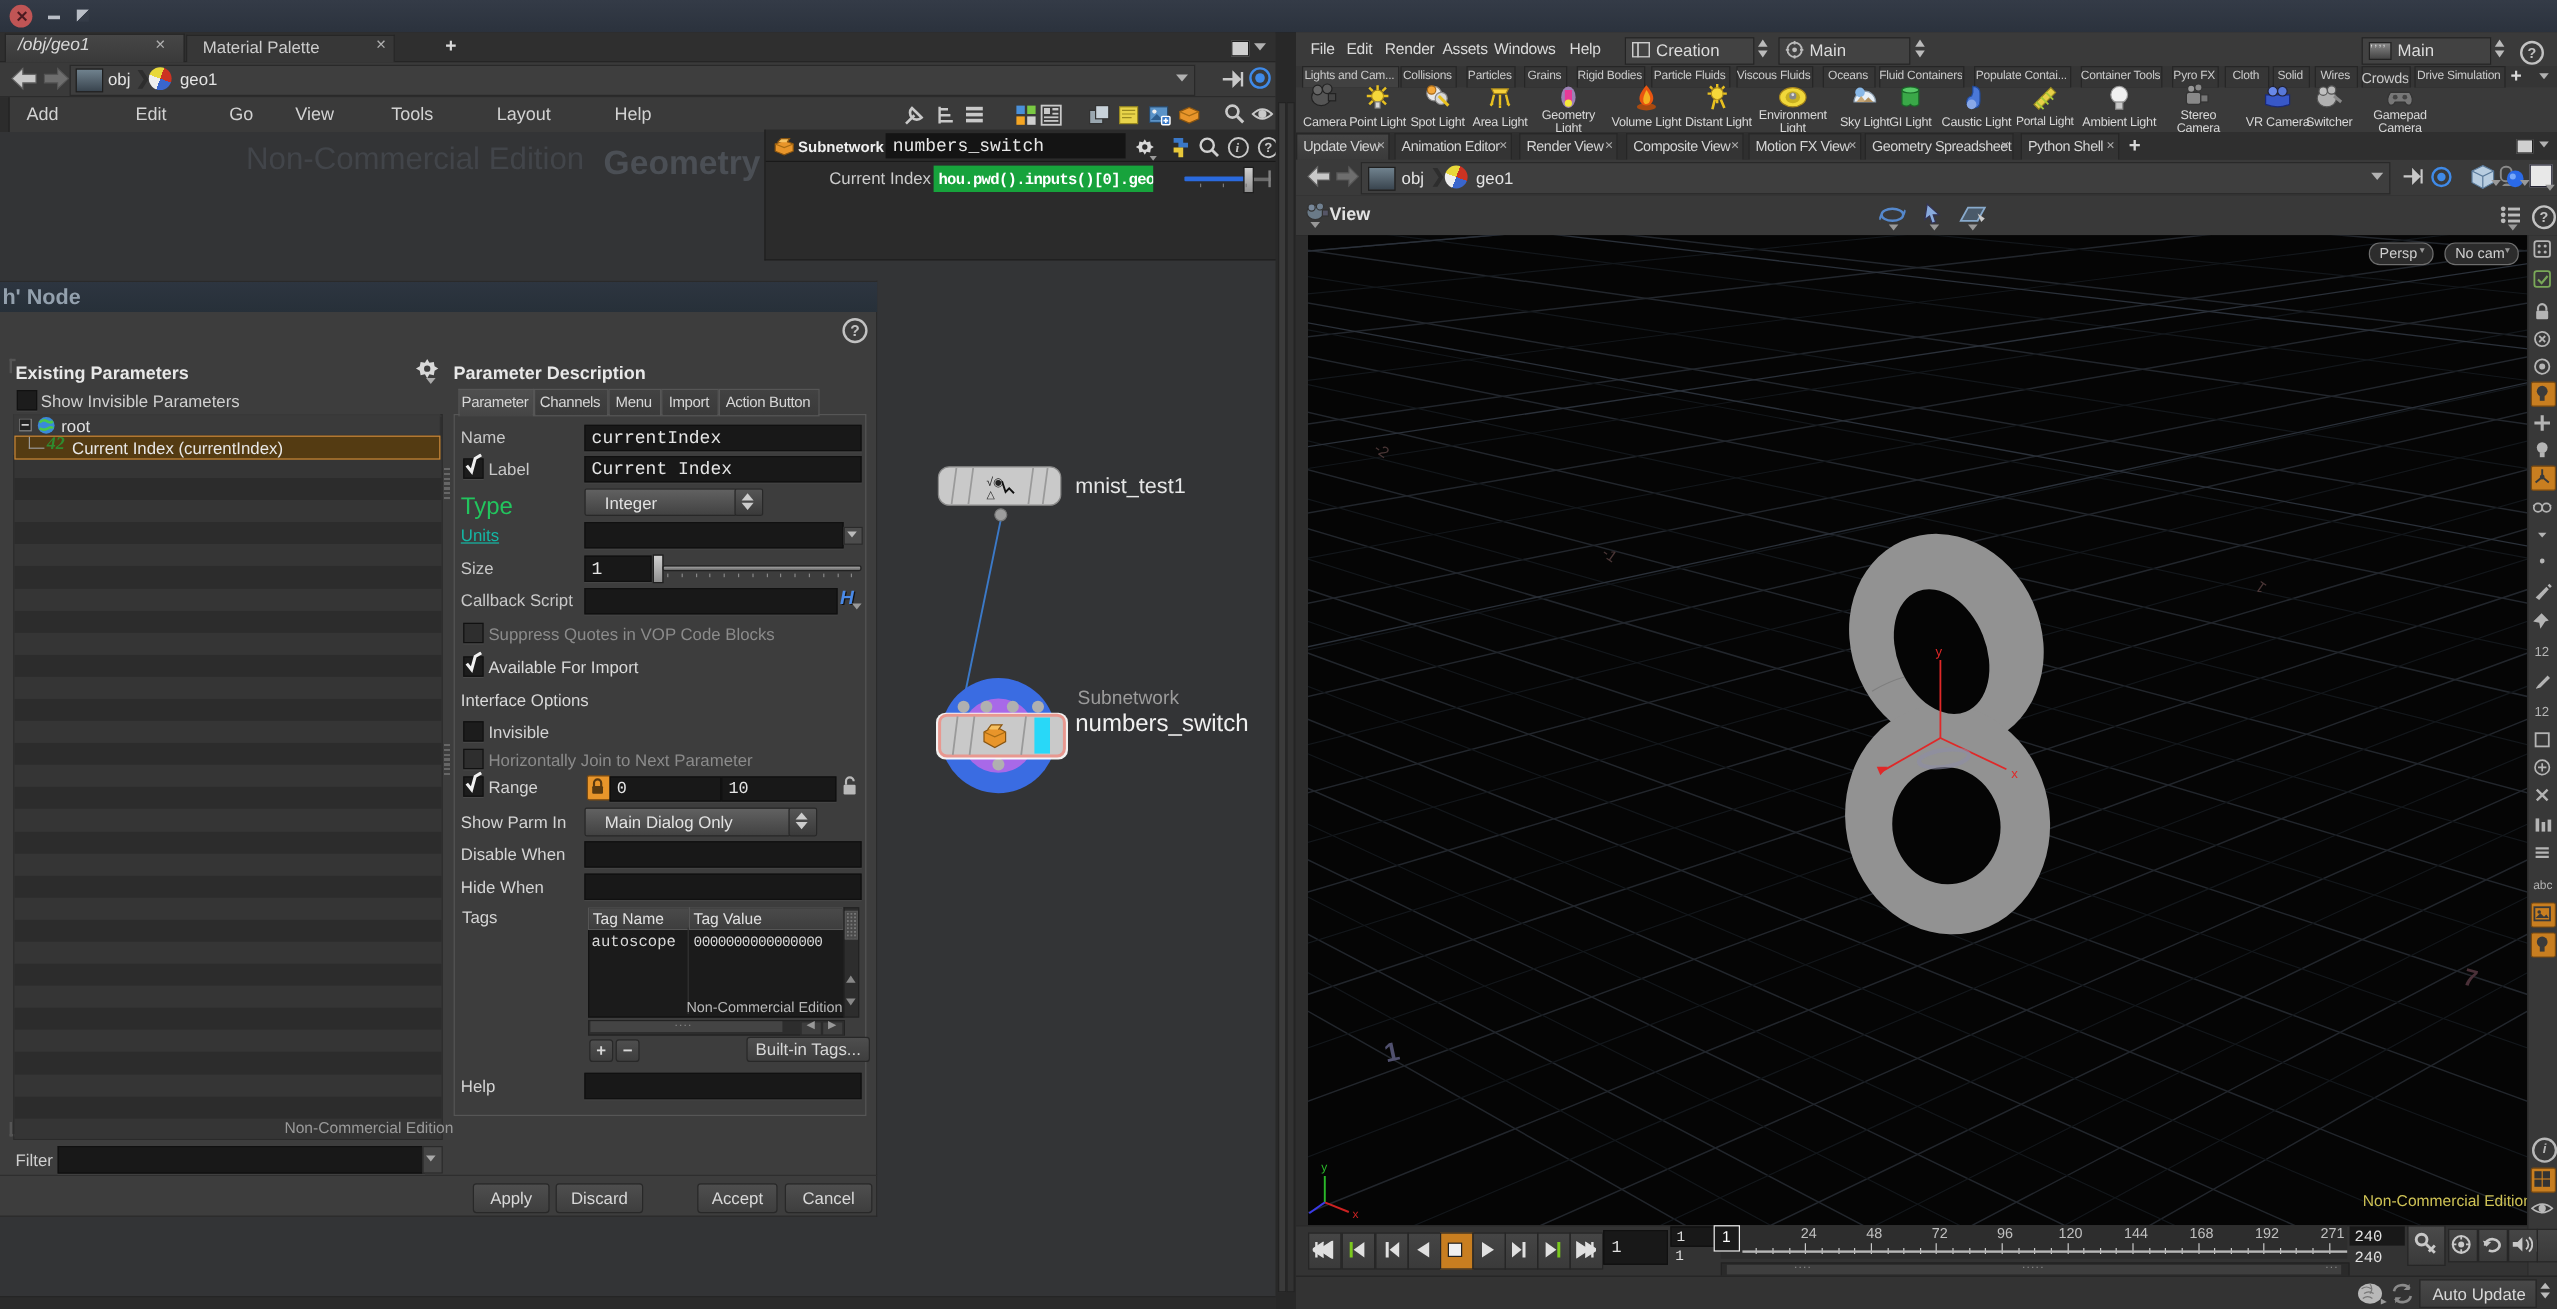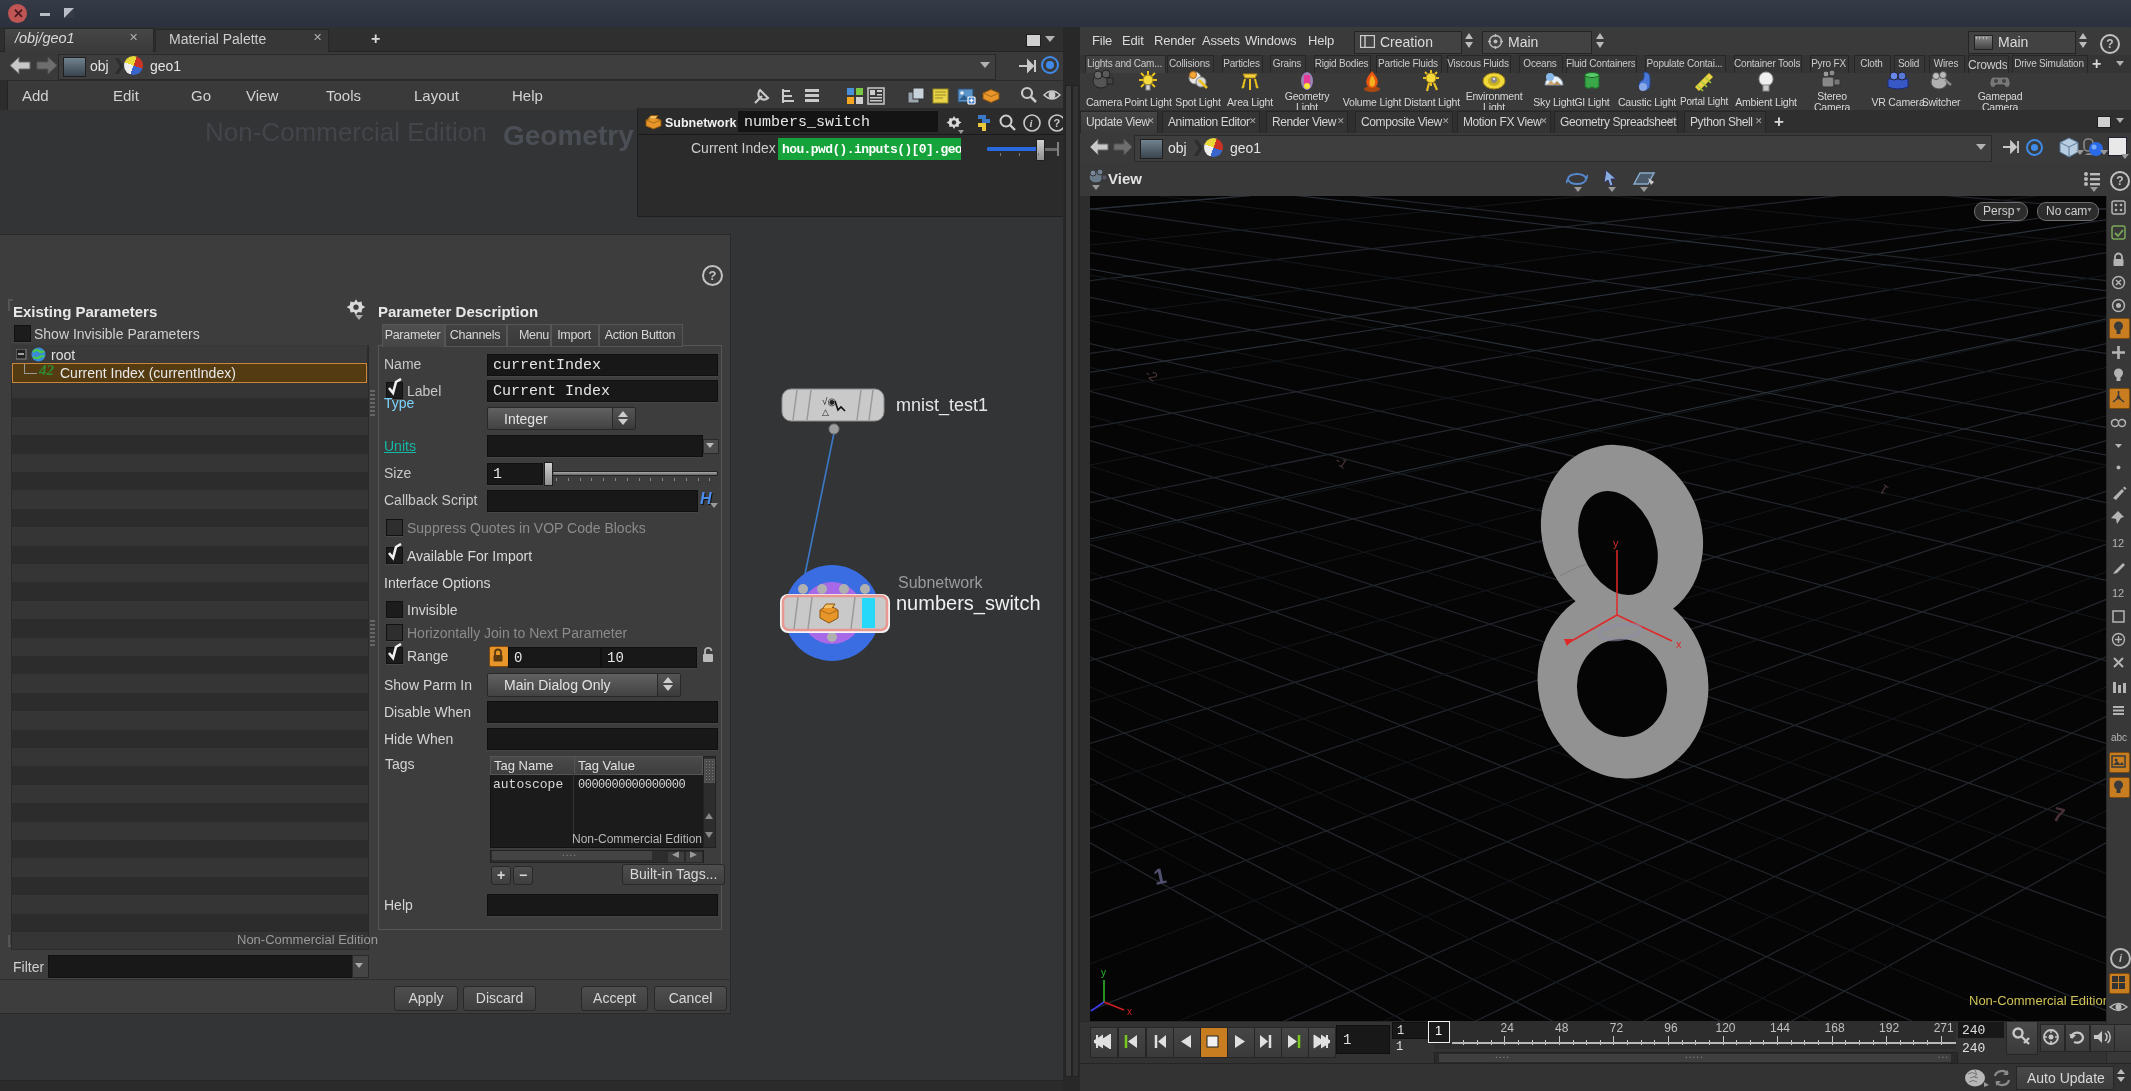--- a/index.html
+++ b/index.html
@@ -184,20 +184,23 @@
 <div class="abs" style="left:419px;top:34px;width:1.5px;height:14px;background:#808080;"></div>
 <div class="abs" style="left:362px;top:45px;width:1px;height:3px;background:#777;"></div>
 <div class="abs" style="left:381px;top:45px;width:1px;height:3px;background:#777;"></div>
 <div class="abs" style="left:400px;top:45px;width:1px;height:3px;background:#777;"></div>
 </div>
 </div>
 <div class="abs" style="left:1063px;top:27px;width:17px;height:1064px;background:#282828;"></div>
 <div class="abs" style="left:1065px;top:85px;width:5px;height:990px;background:#3a3a3a;border:1px solid #222;"></div>
 <div class="abs" style="left:1072px;top:85px;width:5px;height:990px;background:#323232;border:1px solid #222;"></div>
 <div class="abs" style="left:0;top:234px;width:731px;height:780px;background:#3d3d3d;border:1px solid #2a2a2a;border-left:none;box-sizing:border-box;">
+<div class="abs" style="left:0;top:0;width:731px;height:25px;background:linear-gradient(#2d3540,#273039);">
+        <span style="position:absolute;left:2px;top:2px;color:#93a0ad;font-size:18px;font-weight:bold;">h' Node</span>
+      </div>
 <div class="abs" style="left:702px;top:30px;width:17px;height:17px;border-radius:50%;border:2px solid #c2c2c2;color:#c2c2c2;font-size:13px;font-weight:bold;text-align:center;line-height:17px;">?</div>
 <div class="abs" style="left:13px;top:68px;color:#e8e8e8;font-size:15px;white-space:nowrap;font-weight:bold;">Existing Parameters</div>
 <svg class="abs" style="left:345px;top:62px;" width="22" height="22" viewBox="0 0 20 20">
         <g fill="#d8d8d8">
           <path d="M10 2 l1.7 2.8 3.3-0.6 0.6 3.3 2.8 1.7 -2.8 1.7 -0.6 3.3 -3.3-0.6 L10 16.5 l-1.7-2.9 -3.3 0.6 -0.6-3.3 L1.5 9.2 4.4 7.5 5 4.2 l3.3 0.6 Z"></path>
           <circle cx="10" cy="9.3" r="2.4" fill="#3d3d3d"></circle>
         </g>
       </svg>
 <div class="abs" style="left:355px;top:80px;width:0;height:0;border-left:4px solid transparent;border-right:4px solid transparent;border-top:5px solid #aaa;"></div>
 <div class="abs" style="left:14px;top:90px;width:15px;height:15px;background:#1c1c1c;border:1px solid #111;box-shadow:0 1px 0 rgba(255,255,255,0.07);"></div>
@@ -227,38 +230,38 @@
 <div class="abs" style="left:355px;top:728px;width:0;height:0;border-left:4px solid transparent;border-right:4px solid transparent;border-top:5px solid #aaa;"></div>
 <div class="abs" style="left:370px;top:155px;width:5px;height:26px;background:repeating-linear-gradient(#666 0 2px,#3d3d3d 2px 4px);"></div>
 <div class="abs" style="left:370px;top:385px;width:5px;height:26px;background:repeating-linear-gradient(#666 0 2px,#3d3d3d 2px 4px);"></div>
 <div class="abs" style="left:378px;top:68px;color:#e8e8e8;font-size:15px;white-space:nowrap;font-weight:bold;">Parameter Description</div>
 <div class="abs" style="left:378px;top:110px;width:342px;height:583px;border:1px solid #565656;background:#3d3d3d;"></div>
 <div class="abs" style="left:382px;top:89px;width:61px;height:22px;background:linear-gradient(#4f4f4f,#454545);border:1px solid #565656;border-bottom:none;"></div>
 <div class="abs" style="left:382px;top:93px;width:61px;text-align:center;color:#d6d6d6;font-size:12.5px;letter-spacing:-0.3px;white-space:nowrap;overflow:hidden;">Parameter</div>
 <div class="abs" style="left:445px;top:89px;width:60px;height:21px;background:linear-gradient(#424242,#3a3a3a);border:1px solid #565656;"></div>
 <div class="abs" style="left:445px;top:93px;width:60px;text-align:center;color:#d6d6d6;font-size:12.5px;letter-spacing:-0.3px;white-space:nowrap;overflow:hidden;">Channels</div>
 <div class="abs" style="left:507px;top:89px;width:42px;height:21px;background:linear-gradient(#424242,#3a3a3a);border:1px solid #565656;"></div>
-<div class="abs" style="left:507px;top:93px;width:42px;text-align:right;color:#d6d6d6;font-size:12.5px;letter-spacing:-0.3px;white-space:nowrap;overflow:hidden;">Menu</div>
+<div class="abs" style="left:507px;top:93px;width:42px;text-align:center;color:#d6d6d6;font-size:12.5px;letter-spacing:-0.3px;white-space:nowrap;overflow:hidden;">Menu</div>
 <div class="abs" style="left:551px;top:89px;width:46px;height:21px;background:linear-gradient(#424242,#3a3a3a);border:1px solid #565656;"></div>
 <div class="abs" style="left:551px;top:93px;width:46px;text-align:center;color:#d6d6d6;font-size:12.5px;letter-spacing:-0.3px;white-space:nowrap;overflow:hidden;">Import</div>
 <div class="abs" style="left:599px;top:89px;width:82px;height:21px;background:linear-gradient(#424242,#3a3a3a);border:1px solid #565656;"></div>
 <div class="abs" style="left:599px;top:93px;width:82px;text-align:center;color:#d6d6d6;font-size:12.5px;letter-spacing:-0.3px;white-space:nowrap;overflow:hidden;">Action Button</div>
 <div class="abs" style="left:384px;top:121px;color:#c8c8c8;font-size:14px;white-space:nowrap;">Name</div>
 <div class="abs" style="left:487px;top:119px;width:229px;height:20px;background:#181818;border:1px solid #101010;box-shadow:0 1px 0 rgba(255,255,255,0.05);">
         <span class="mono" style="position:absolute;left:5px;top:2px;color:#e6e6e6;font-size:15px;white-space:nowrap;">currentIndex</span>
       </div>
 <div class="abs" style="left:386px;top:147px;width:15px;height:15px;background:#1c1c1c;border:1px solid #111;box-shadow:0 1px 0 rgba(255,255,255,0.07);"></div>
       <svg class="abs" style="left:386px;top:143px;" width="19" height="19">
         <path d="M3 10 L7 15 L10 4 L15 1" stroke="#f0f0f0" stroke-width="2.6" fill="none"></path>
       </svg>
 <div class="abs" style="left:407px;top:148px;color:#c8c8c8;font-size:14px;white-space:nowrap;">Label</div>
 <div class="abs" style="left:487px;top:145px;width:229px;height:20px;background:#181818;border:1px solid #101010;box-shadow:0 1px 0 rgba(255,255,255,0.05);">
         <span class="mono" style="position:absolute;left:5px;top:2px;color:#e6e6e6;font-size:15px;white-space:nowrap;">Current Index</span>
       </div>
-<div class="abs" style="left:384px;top:160px;color:#7dd3fc;font-size:14px;white-space:nowrap;">Type</div>
+<div class="abs" style="left:384px;top:176px;color:#22c55e;font-size:20px;white-space:nowrap;">Type</div>
 <div class="abs" style="left:487px;top:172px;width:125px;height:21px;background:linear-gradient(#616161,#424242);border:1px solid #282828;border-radius:2px;">
         <span style="position:absolute;left:16px;top:3px;color:#e2e2e2;font-size:14px;">Integer</span>
       </div>
 <div class="abs" style="left:612px;top:172px;width:22px;height:21px;background:linear-gradient(#555,#3a3a3a);border:1px solid #282828;border-radius:2px;"></div>
 <div class="abs" style="left:618px;top:176px;width:0;height:0;border-left:5px solid transparent;border-right:5px solid transparent;border-bottom:6px solid #ccc;"></div>
 <div class="abs" style="left:618px;top:184px;width:0;height:0;border-left:5px solid transparent;border-right:5px solid transparent;border-top:6px solid #ccc;"></div>
 <div class="abs" style="left:384px;top:203px;color:#14b8a6;font-size:14px;white-space:nowrap;text-decoration:underline;">Units</div>
 <div class="abs" style="left:487px;top:200px;width:214px;height:20px;background:#181818;border:1px solid #101010;box-shadow:0 1px 0 rgba(255,255,255,0.05);"></div>
 <div class="abs" style="left:703px;top:204px;width:14px;height:13px;background:#4c4c4c;border:1px solid #2a2a2a;"></div>
 <div class="abs" style="left:706px;top:208px;width:0;height:0;border-left:4px solid transparent;border-right:4px solid transparent;border-top:5px solid #bbb;"></div>

